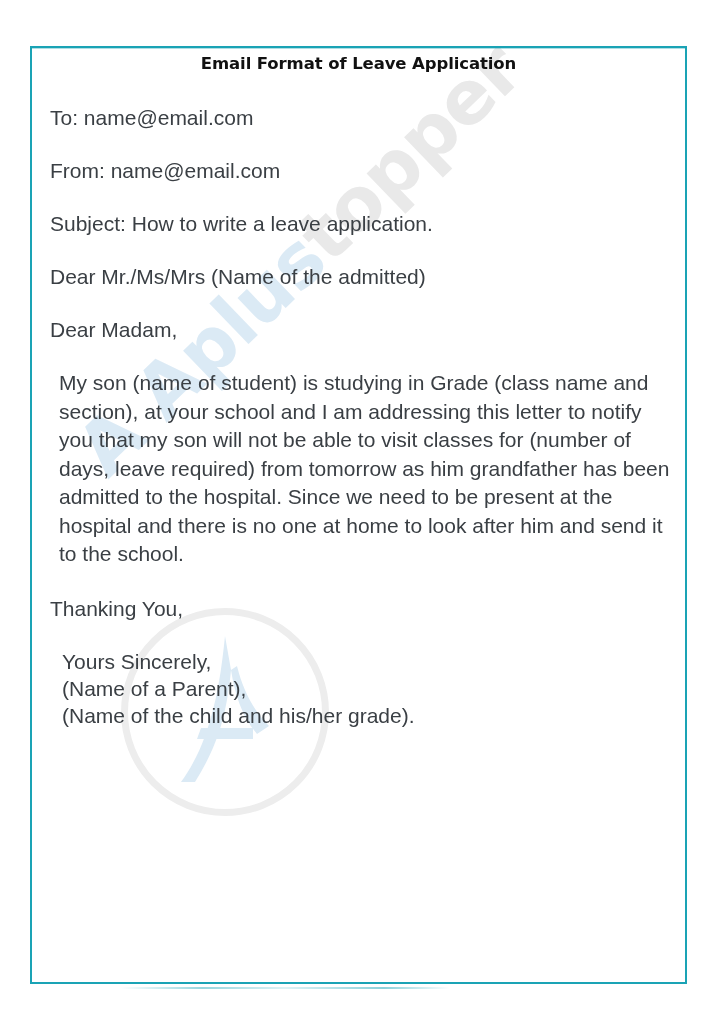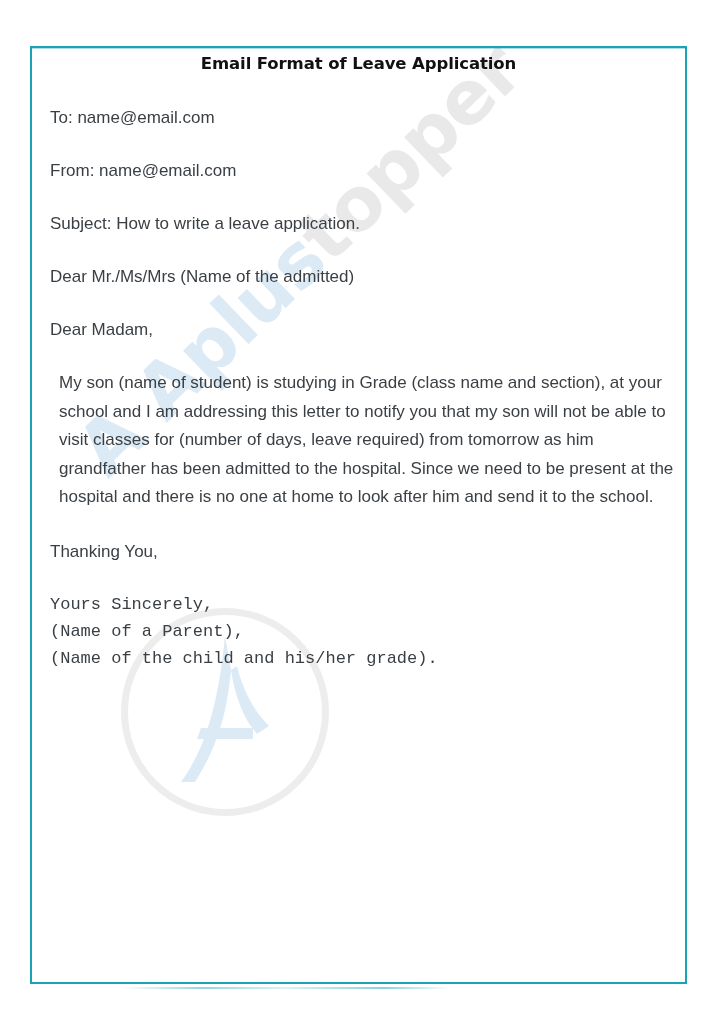--- a/index.html
+++ b/index.html
@@ -123,35 +123,34 @@
     letter-spacing: -0.1px;
   }
 
   .body-block {
     position: absolute;
     left: 50px;
     top: 104px;
     width: 625px;
     color: #3a3f44;
     font-family: "Liberation Sans", sans-serif;
-    font-size: 17px;
+    font-size: 21px;
     line-height: 27px;
   }
 
   .body-block p {
     margin: 0 0 26px 0;
   }
   .body-block p.para {
     margin: 0 0 26px 9px;
     line-height: 28.5px;
   }
   .sign-block {
-    margin: 0;
+    margin: 12px;
     line-height: 27px;
-    font-family: Liberation Mono, monospace;
   }
 </style>
 </head>
 <body>
 
 <div id="page">
 
   <div class="watermark">
     <div class="wm-circle"></div>
     <svg class="wm-mark" viewBox="0 0 208 208">

